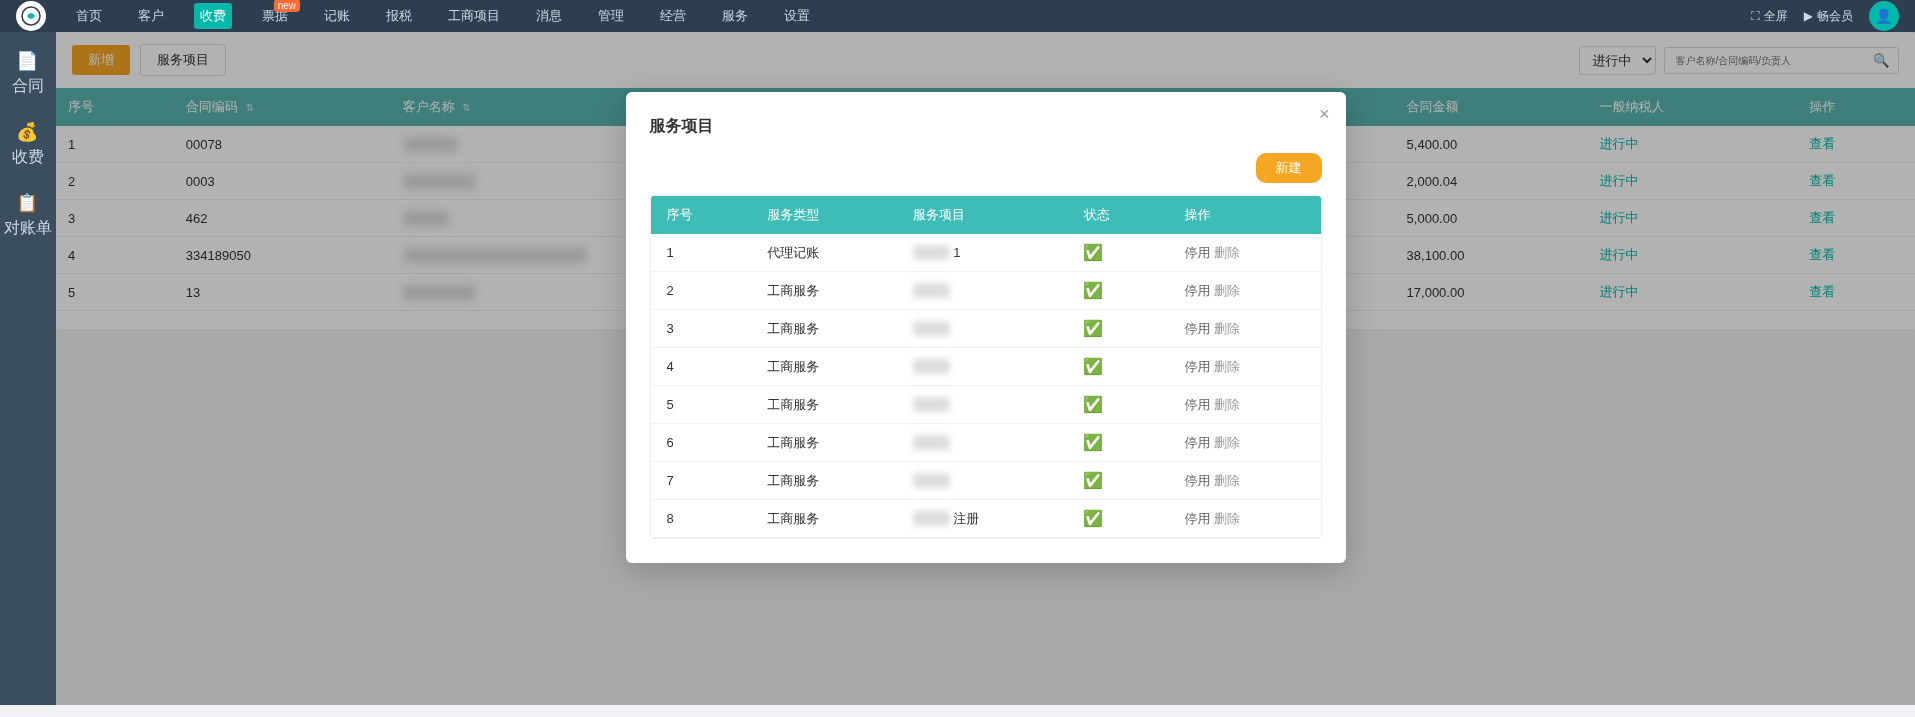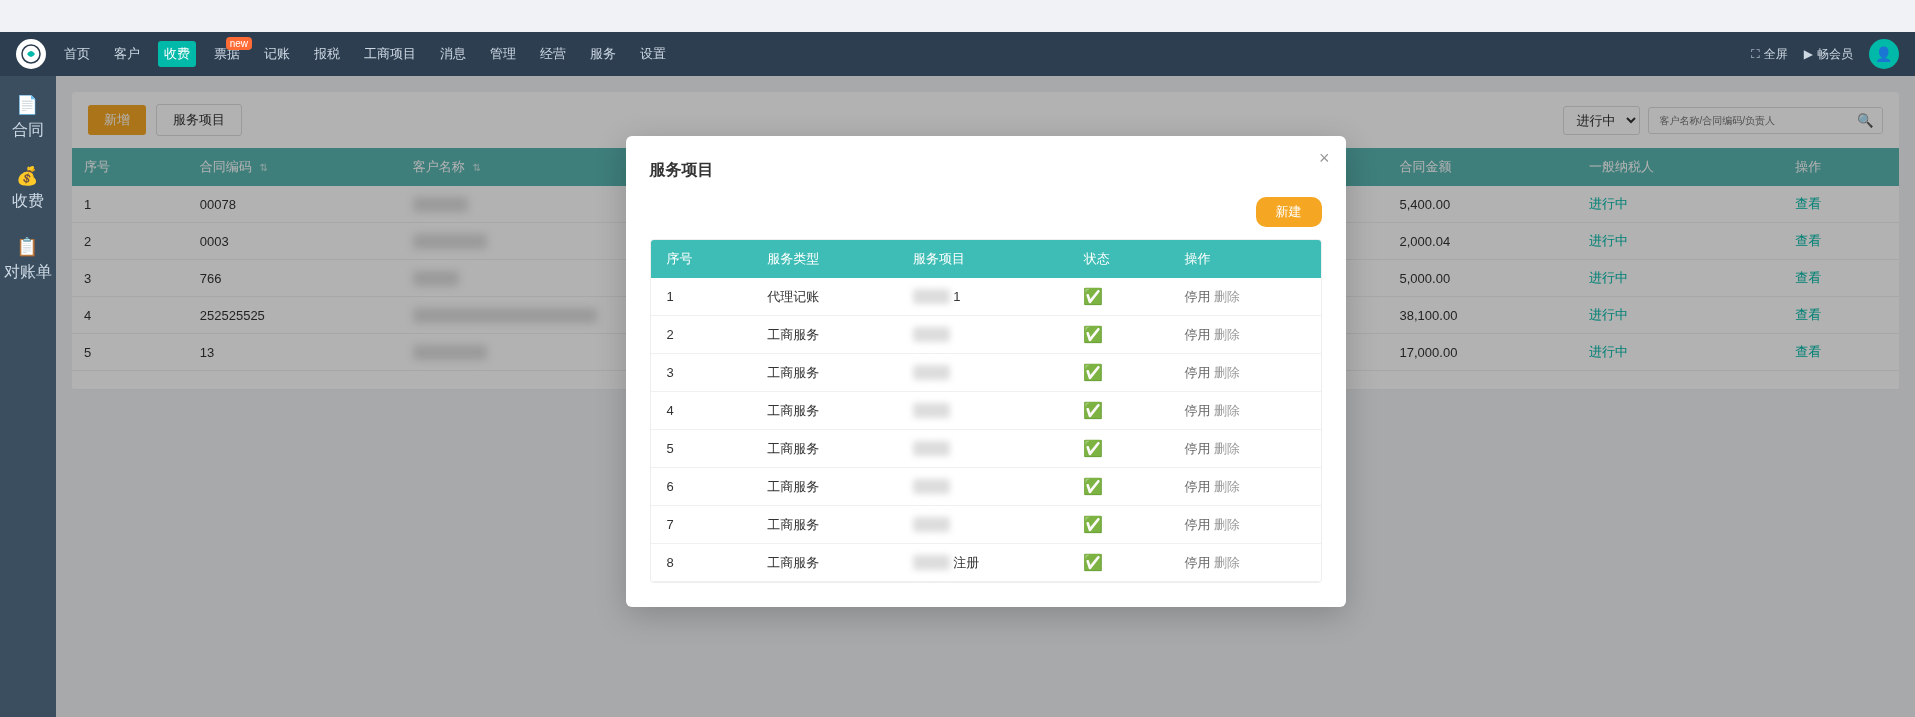--- a/index.html
+++ b/index.html
@@ -1,22 +1,22 @@
 <!DOCTYPE html>
 <html><head>
   <meta charset="utf-8">
   <style>
     * { box-sizing: border-box; margin: 0; padding: 0; }
     body { font-family: "Microsoft YaHei", "PingFang SC", sans-serif; font-size: 13px; background: #f0f2f5; }
 
     
     .top-nav {
       display: flex; align-items: center;
-      background: #2d3e50; height: 44px;
-      padding: 0 16px; gap: 12px; margin-top: 32px;
+      background: #2d3e50; height: 32px;
+      padding: 0 16px; gap: 24px;
     }
     .top-nav .logo {
       width: 30px; height: 30px; border-radius: 50%;
       background: #fff; display: flex; align-items: center; justify-content: center;
       font-size: 16px; color: #2d3e50; font-weight: bold; flex-shrink: 0;
     }
     .top-nav .nav-item {
       color: #cdd8e3; font-size: 13px; cursor: pointer; white-space: nowrap; position: relative;
       padding: 4px 6px; border-radius: 3px;
     }
@@ -52,21 +52,21 @@
     .sidebar-item {
       display: flex; flex-direction: column; align-items: center;
       color: #cdd8e3; cursor: pointer; padding: 8px 4px; width: 100%;
       text-align: center; font-size: 11px; gap: 4px;
     }
     .sidebar-item .si-icon { font-size: 18px; }
     .sidebar-item .si-label { font-size: 16px; }
 
     
     .content-area {
-      flex: 1; overflow: auto; padding: 16px; position: relative;
+      flex: 1; overflow: auto; position: relative;
     }
 
     
     .page-overlay {
       position: absolute; top: 0; left: 0; right: 0; bottom: 0;
       background: rgba(0,0,0,0.3); z-index: 10;
     }
 
     
     .main-table-wrap {
@@ -276,31 +276,31 @@
             <td>0003</td>
             <td><span class="blurred">████████</span></td>
             <td>小规模记账</td>
             <td>202305-202404</td>
             <td>2,000.04</td>
             <td><span class="status-badge">进行中</span></td>
             <td><span class="action-link">查看</span></td>
           </tr>
           <tr>
             <td>3</td>
-            <td>766</td>
+            <td>462</td>
             <td><span class="blurred">█████</span></td>
             <td>小规模记账</td>
             <td>202305-202404</td>
             <td>5,000.00</td>
             <td><span class="status-badge">进行中</span></td>
             <td><span class="action-link">查看</span></td>
           </tr>
           <tr>
             <td>4</td>
-            <td>252525525</td>
+            <td>334189050</td>
             <td><span class="blurred">████████████████████</span></td>
             <td>一般纳税人...</td>
             <td>201807-202403</td>
             <td>38,100.00</td>
             <td><span class="status-badge">进行中</span></td>
             <td><span class="action-link">查看</span></td>
           </tr>
           <tr>
             <td>5</td>
             <td>13</td>

